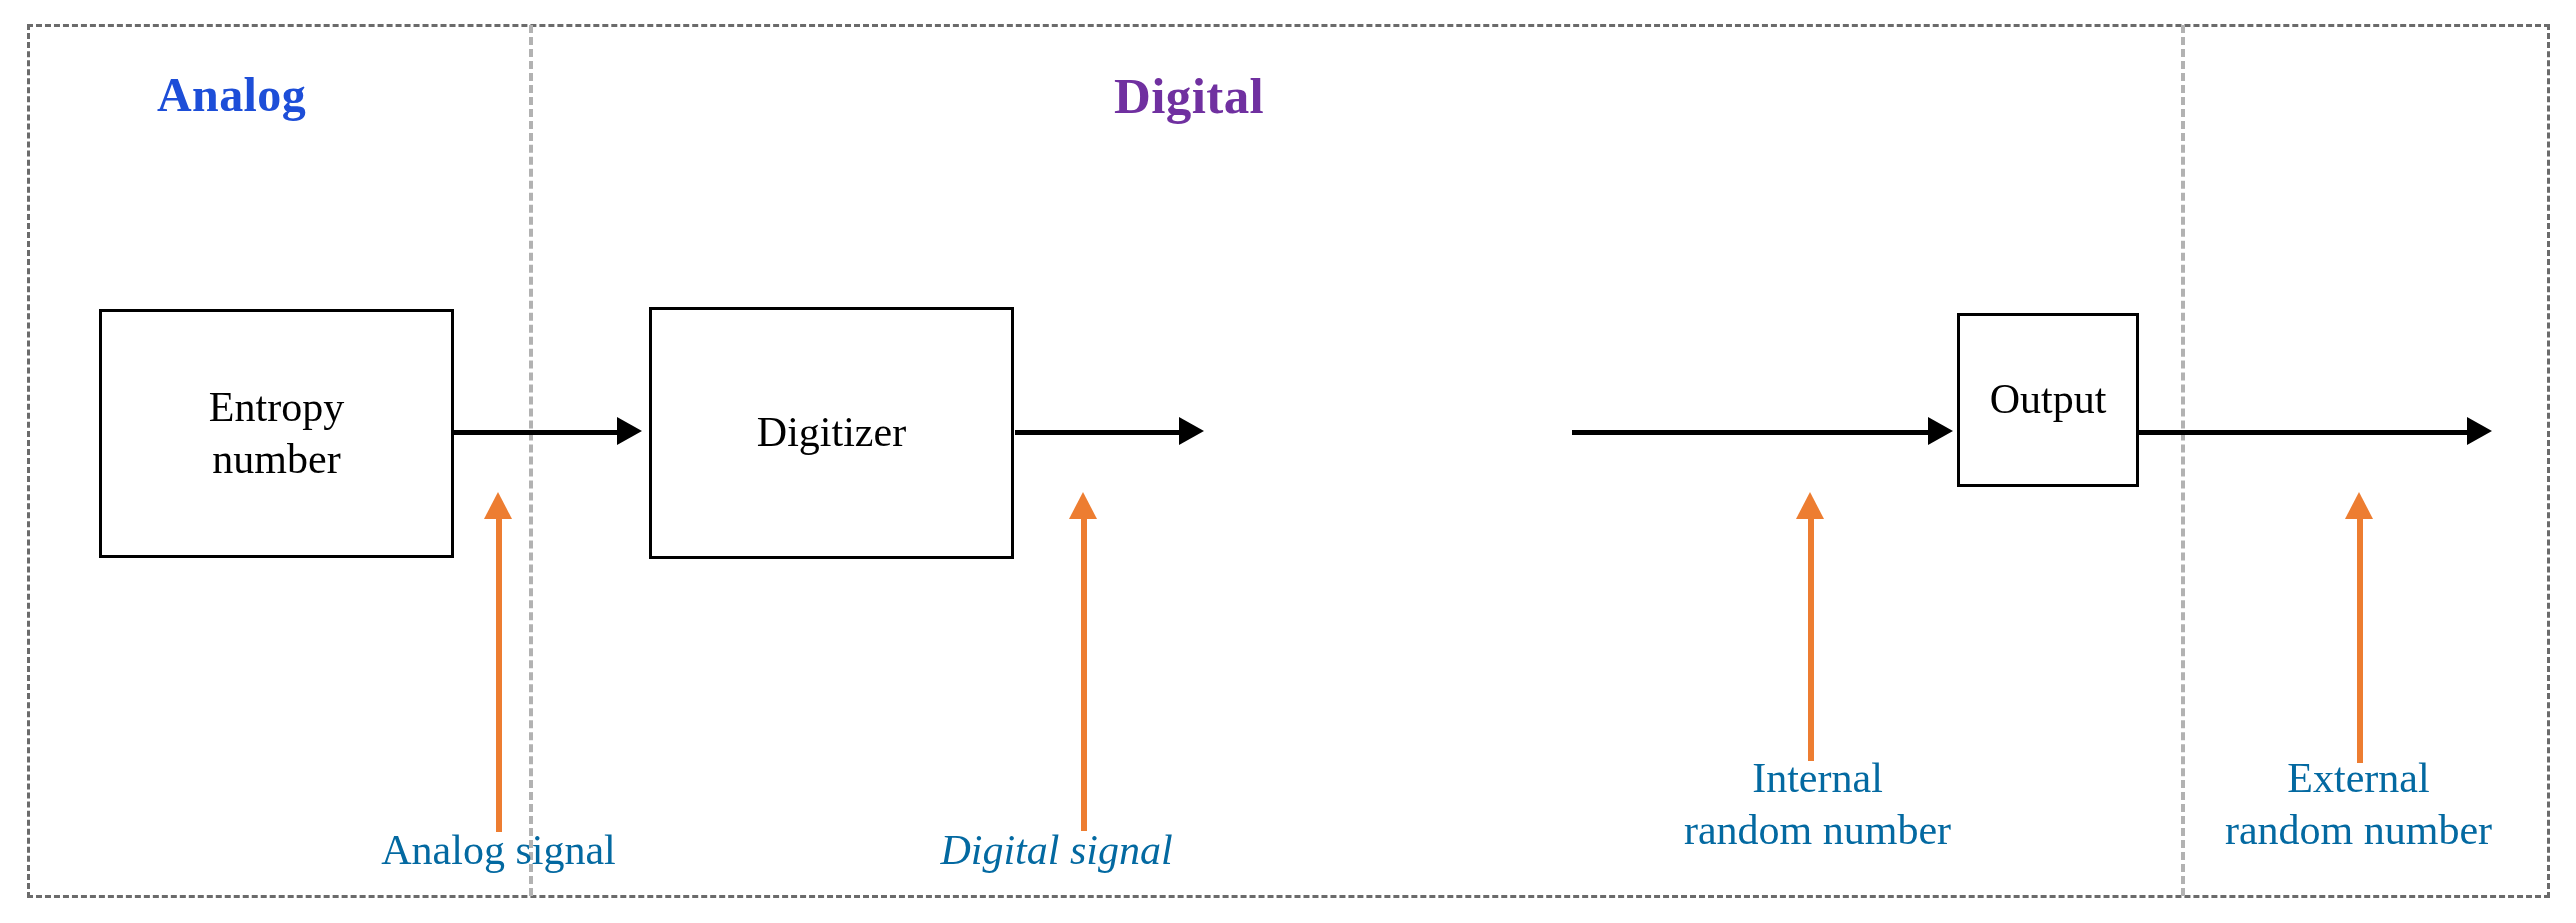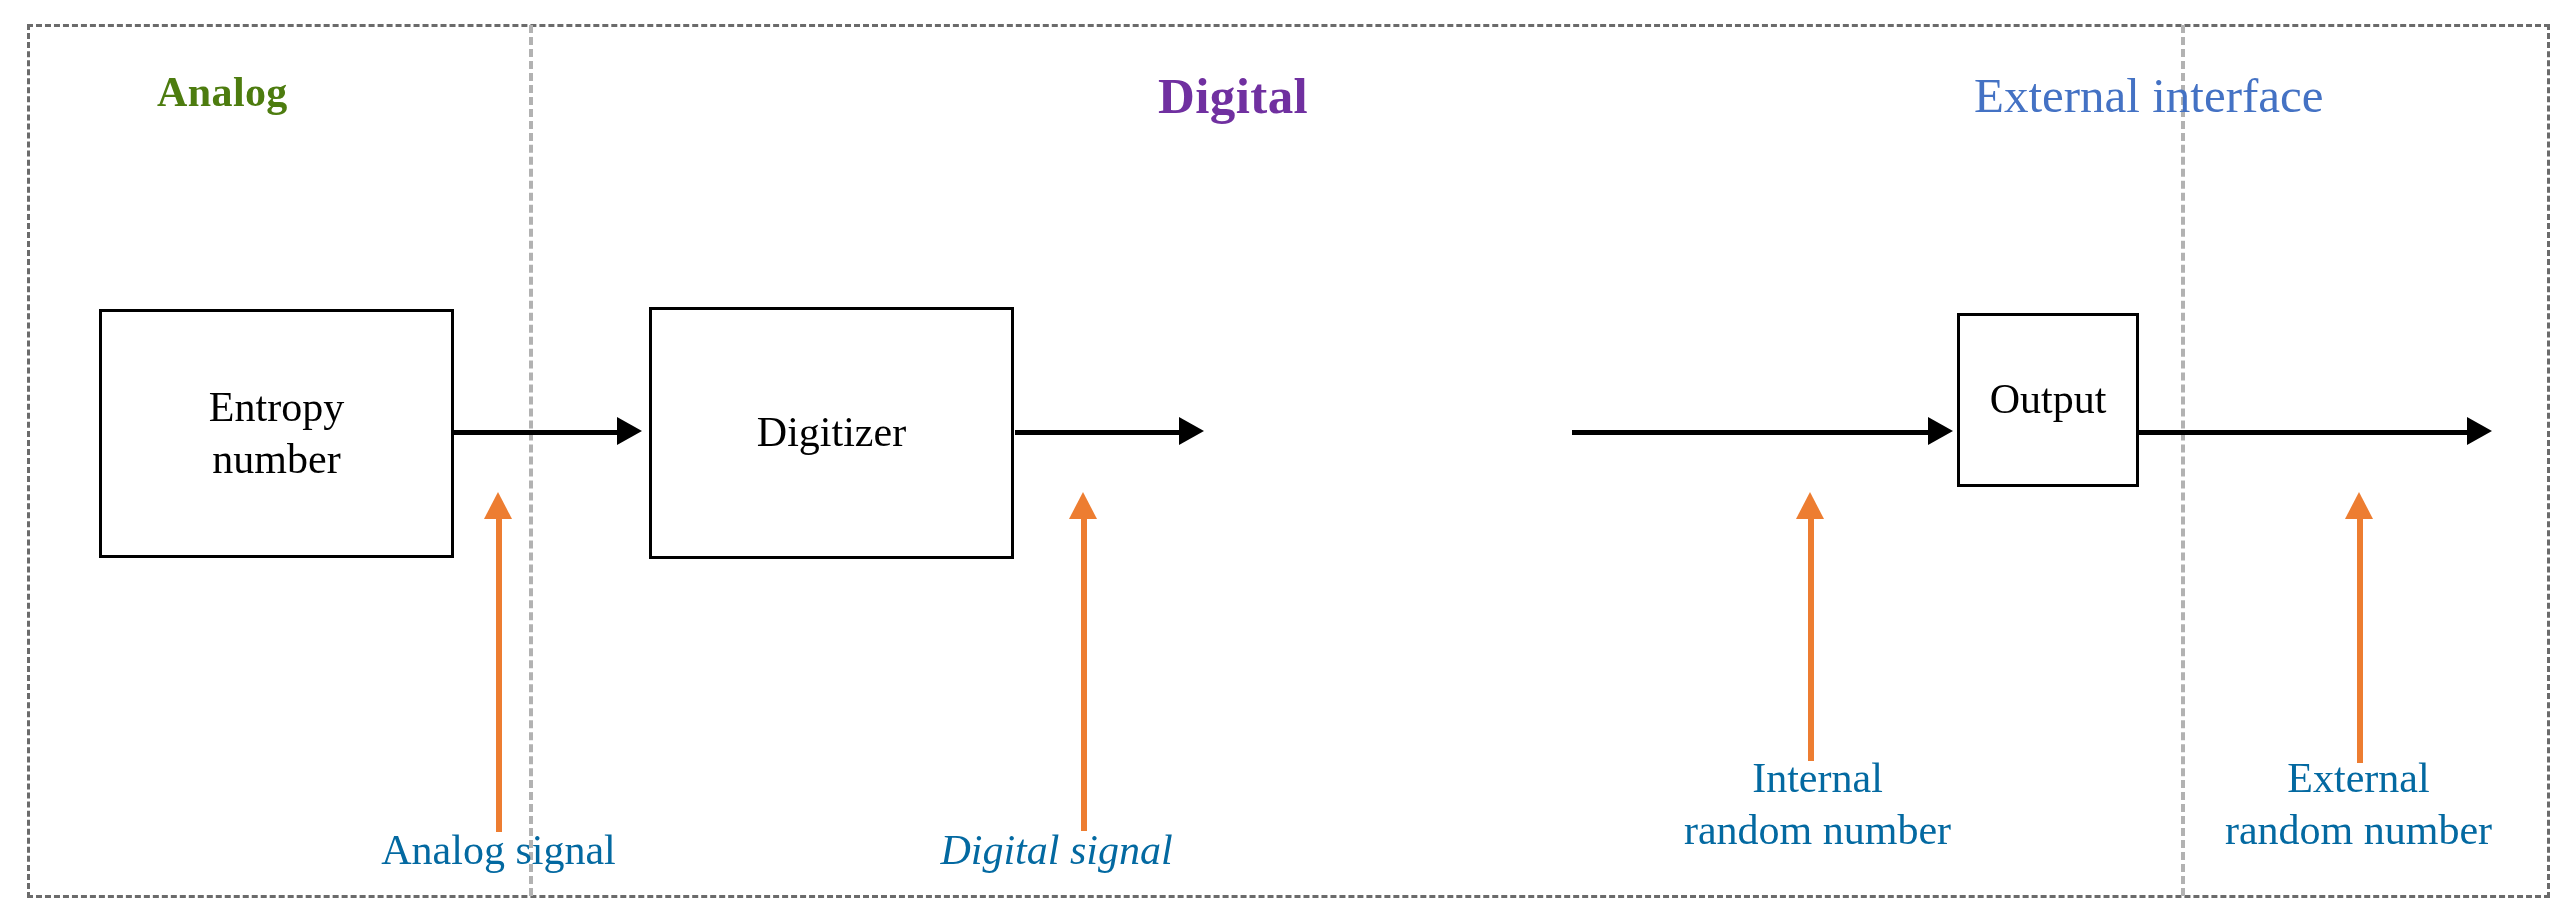--- a/index.html
+++ b/index.html
@@ -19,22 +19,22 @@
     border-left:4.2px dashed #b2b2b2;
   }
   #divider-analog-digital{left:529px;}
   #divider-internal-external{left:2181px;}
 
   
   .section-label{
     position:absolute;white-space:nowrap;line-height:1;
     font-family:"Liberation Serif",serif;
   }
-  #label-analog{left:157px;top:71px;font-size:42px;font-weight:bold;color:#4d7c0f;letter-spacing:0.4px;}
-  #label-digital{left:1114px;top:71px;font-size:51px;font-weight:bold;color:#7030A0;letter-spacing:0.4px;margin-left:44px;}
+  #label-analog{left:157px;top:71px;font-size:48px;font-weight:bold;color:#1d4ed8;letter-spacing:0.4px;}
+  #label-digital{left:1114px;top:71px;font-size:51px;font-weight:bold;color:#7030A0;letter-spacing:0.4px;}
   #label-external-interface{left:1974px;top:71px;font-size:49px;font-weight:normal;color:#4472C4;}
 
   
   .box{
     position:absolute;box-sizing:border-box;background:#ffffff;
     border:3.4px solid #000000;display:flex;align-items:center;justify-content:center;
     text-align:center;color:#000;font-size:42px;line-height:1.22;z-index:3;
   }
   #box-entropy-source{left:99px;top:309px;width:355px;height:249px;}
   #box-digitizer{left:649px;top:307px;width:365px;height:252px;}
@@ -98,21 +98,20 @@
 
 <div id="stage">
 
   <div class="outer-frame"></div>
 
   <div class="divider" id="divider-analog-digital"></div>
   <div class="divider" id="divider-internal-external"></div>
 
   <div class="section-label" id="label-analog">Analog</div>
   <div class="section-label" id="label-digital">Digital</div>
-  <div class="section-label" id="label-external-interface">External interface</div>
 
   <div class="box" id="box-entropy-source">
     <span class="box-text" style="white-space: pre-line;">Entropy
 number</span>
   </div>
 
   <div class="box" id="box-digitizer">
     <span class="box-text" style="white-space: pre-line;">Digitizer</span>
   </div>
 

